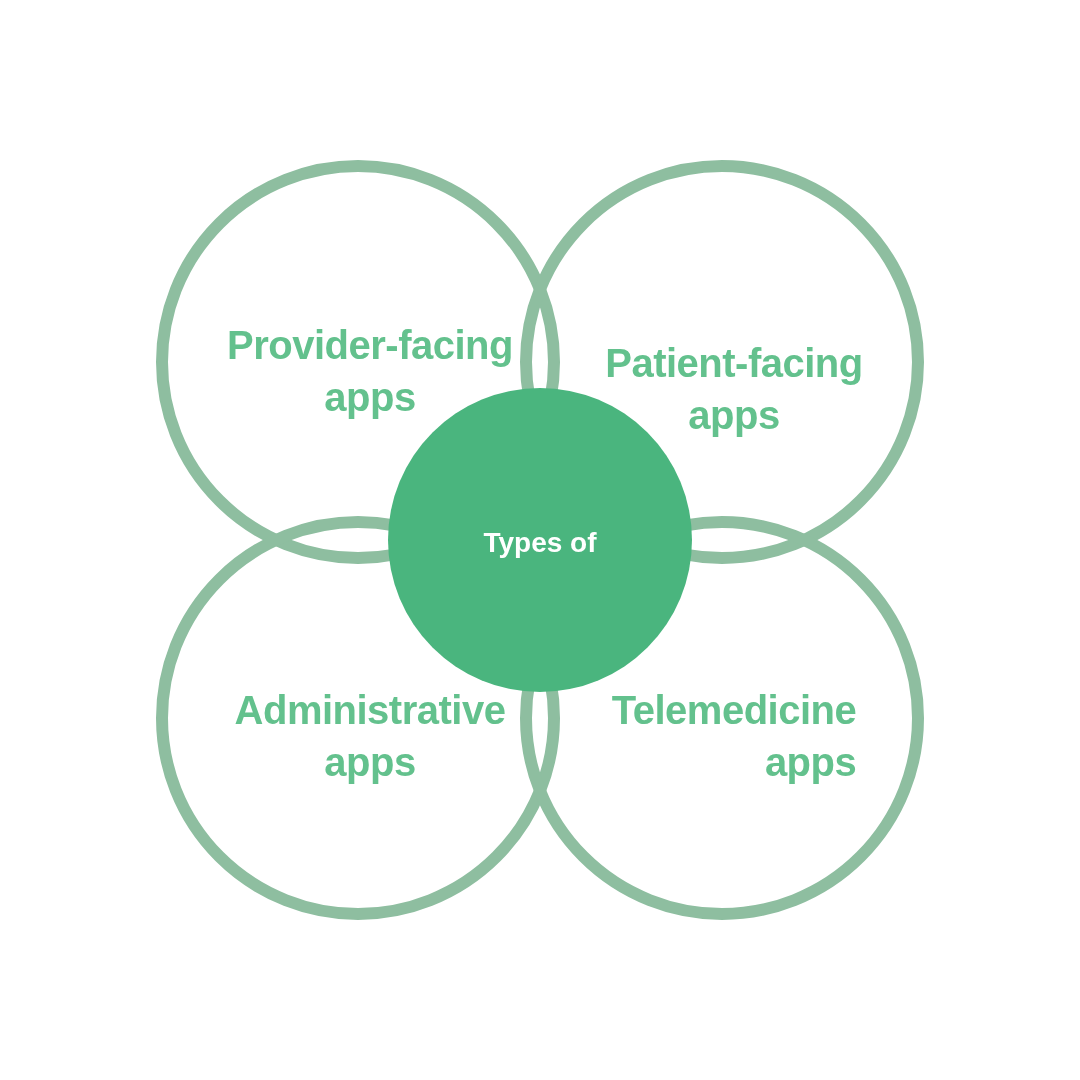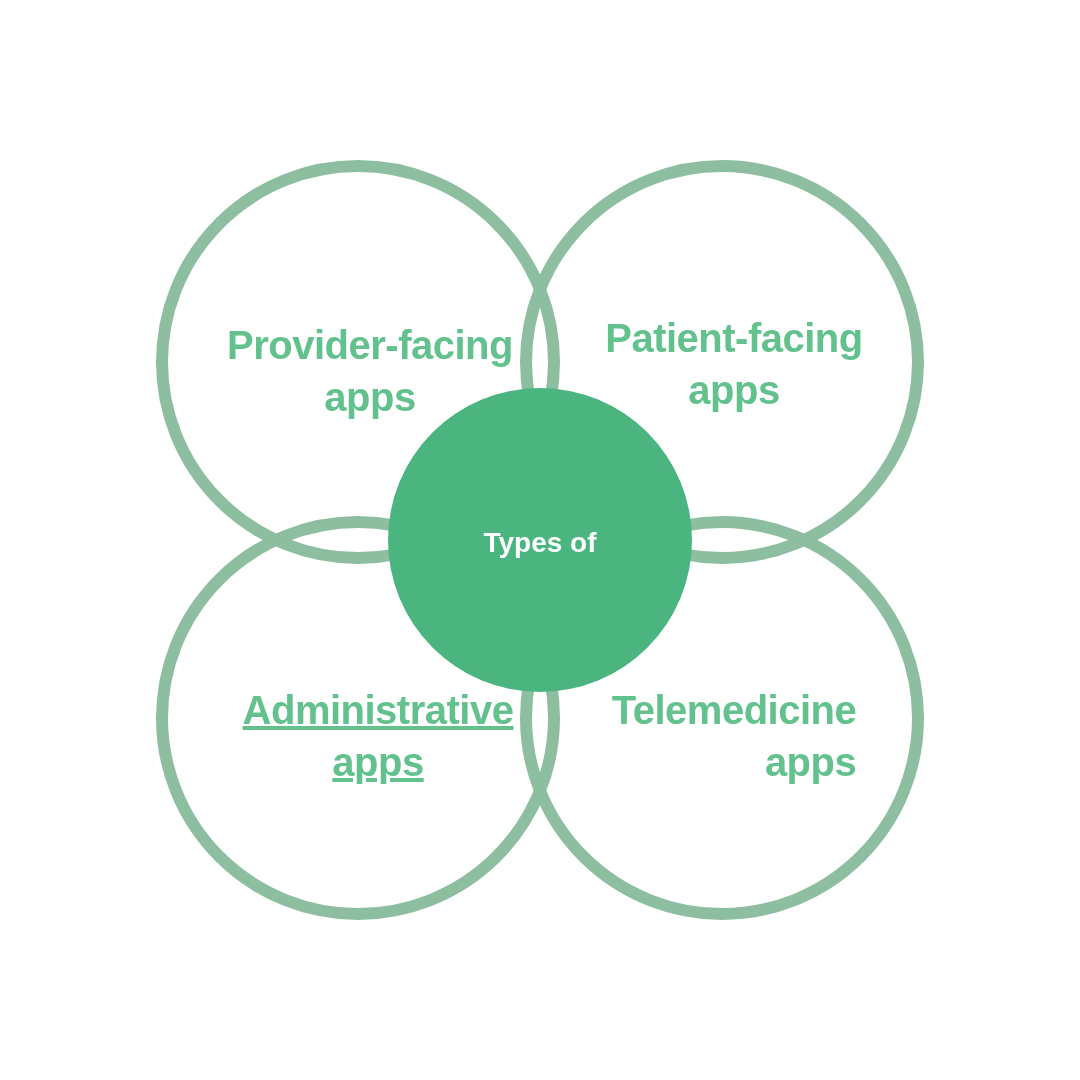--- a/index.html
+++ b/index.html
@@ -38,22 +38,22 @@
     text-align: center;
     color: var(--label-green, #63C18D);
     font-size: 40px;
     font-weight: 700;
     line-height: 52px;
     letter-spacing: -0.5px;
     white-space: nowrap;
     margin-left: 12px;
   }
   .quad-label.tl { left: 358px; top: 371px; }
-  .quad-label.tr { left: 722px; top: 364px; }
-  .quad-label.bl { left: 366px; top: 736px; text-decoration: underline; }
+  .quad-label.tr { left: 722px; top: 389px; }
+  .quad-label.bl { left: 358px; top: 736px; }
   .quad-label.br { left: 722px; top: 736px; align-items: flex-end; }
   .center-label {
     position: absolute;
     left: 540px;
     top: 543px;
     transform: translate(-50%, -50%);
     display: flex;
     flex-direction: column;
     align-items: center;
     text-align: left;

